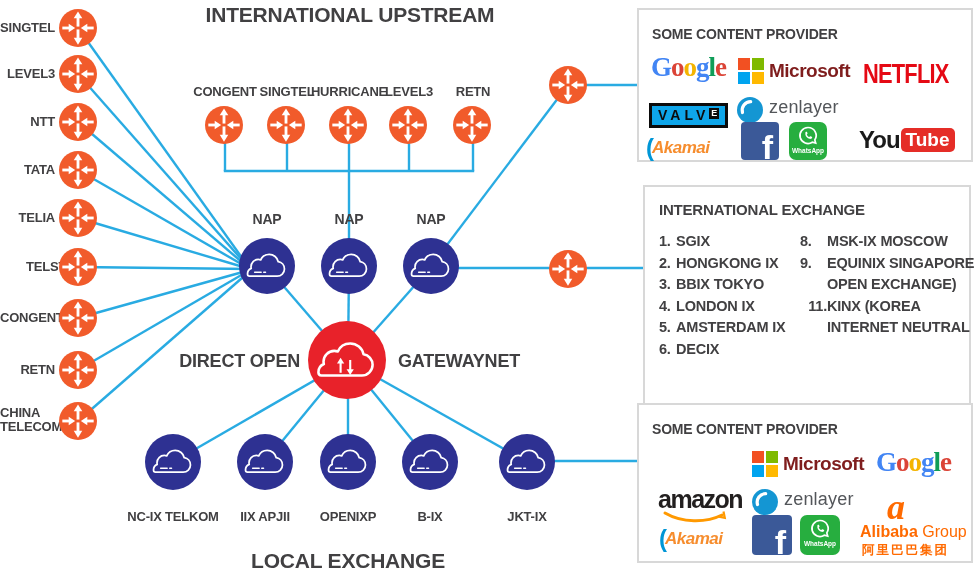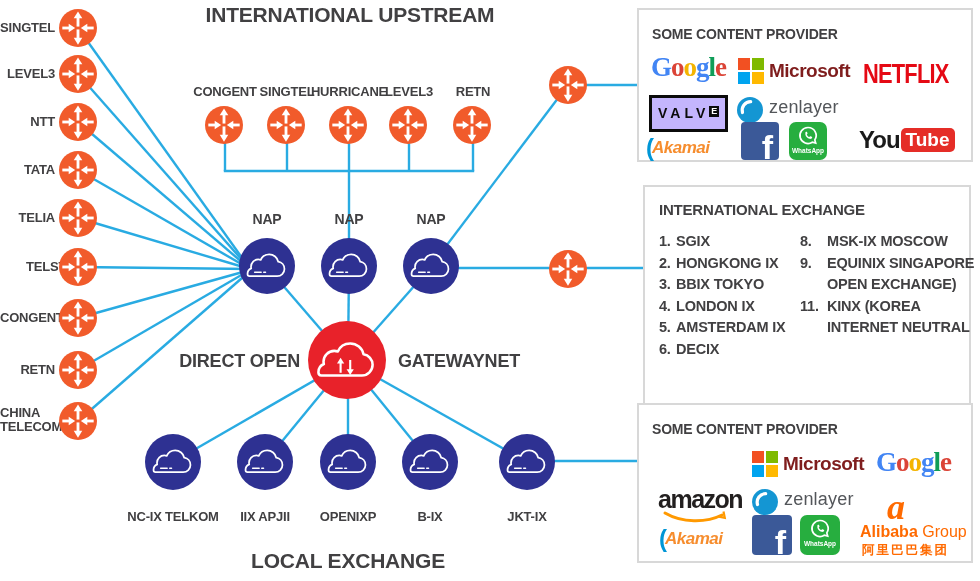--- a/index.html
+++ b/index.html
@@ -23,21 +23,21 @@
   
   .google{position:absolute;font-family:"Liberation Serif",serif;font-weight:700;font-size:27px;letter-spacing:-1px;line-height:1;}
   .gl-b{color:#4285F4;} .gl-r{color:#DB4437;} .gl-y{color:#F4B400;} .gl-g{color:#0F9D58;}
   .msblock{position:absolute;display:flex;align-items:center;gap:5px;}
   .mssq{width:26px;height:26px;display:grid;grid-template-columns:12px 12px;grid-template-rows:12px 12px;gap:2px;}
   .mssq i{display:block;}
   .ms1{background:#F25022;} .ms2{background:#7FBA00;} .ms3{background:#00A4EF;} .ms4{background:#FFB900;}
   .mstxt{font-size:19px;font-weight:600;color:#7f1d1d;letter-spacing:-0.5px;}
   .netflix{position:absolute;font-size:28px;font-weight:900;color:#E50914;letter-spacing:-1px;
            transform:scaleX(0.78);transform-origin:left center;line-height:1;}
-  .valve{position:absolute;border:3px solid #0B0B0B;padding:8px 6px;display:flex;align-items:flex-start;background:#c4b5fd;}
+  .valve{position:absolute;border:3px solid #0B0B0B;padding:2px 6px;display:flex;align-items:flex-start;background:#0ea5e9;margin-top:8px;}
   .valve .vmain{font-size:14px;font-weight:700;letter-spacing:4px;color:#0B0B0B;line-height:1.1;}
   .valve .ve{font-size:9px;font-weight:700;color:#fff;background:#0B0B0B;padding:1px 2px;line-height:1;}
   .zen{position:absolute;display:flex;gap:6px;}
   .zen svg{width:26px;height:26px;display:block;}
   .zentxt{font-size:18px;color:#53565A;letter-spacing:0.2px;}
   .akamai{position:absolute;display:flex;align-items:center;}
   .ak-wave{font-size:24px;font-weight:900;color:#0096D6;line-height:1;margin-right:-2px;}
   .ak-txt{font-size:17px;font-weight:700;font-style:italic;color:#F68D2E;letter-spacing:-0.5px;}
   .fb{position:absolute;width:38px;height:38px;background:#3B5998;border-radius:4px;overflow:hidden;}
   .fb span{position:absolute;right:6px;bottom:-7px;color:#fff;font-size:34px;font-weight:700;font-family:"Liberation Sans",sans-serif;}
@@ -386,21 +386,21 @@
         </div>
       <div class="ix-row">
           <span class="ix-n" style="width:27px;">9.</span>
           <span class="nw">EQUINIX SINGAPORE</span>
         </div>
       <div class="ix-row">
           <span class="ix-n" style="width:27px;"></span>
           <span class="nw">OPEN EXCHANGE)</span>
         </div>
       <div class="ix-row">
-          <span class="ix-n" style="width:27px;">11.</span>
+          <span class="ix-n" style="width:27px;text-align:right;">11.</span>
           <span class="nw">KINX (KOREA</span>
         </div>
       <div class="ix-row">
           <span class="ix-n" style="width:27px;"></span>
           <span class="nw">INTERNET NEUTRAL</span>
         </div>
     </div>
   </div>
 
   <div class="panel" style="left:637px;top:403px;width:336px;height:160px;">

